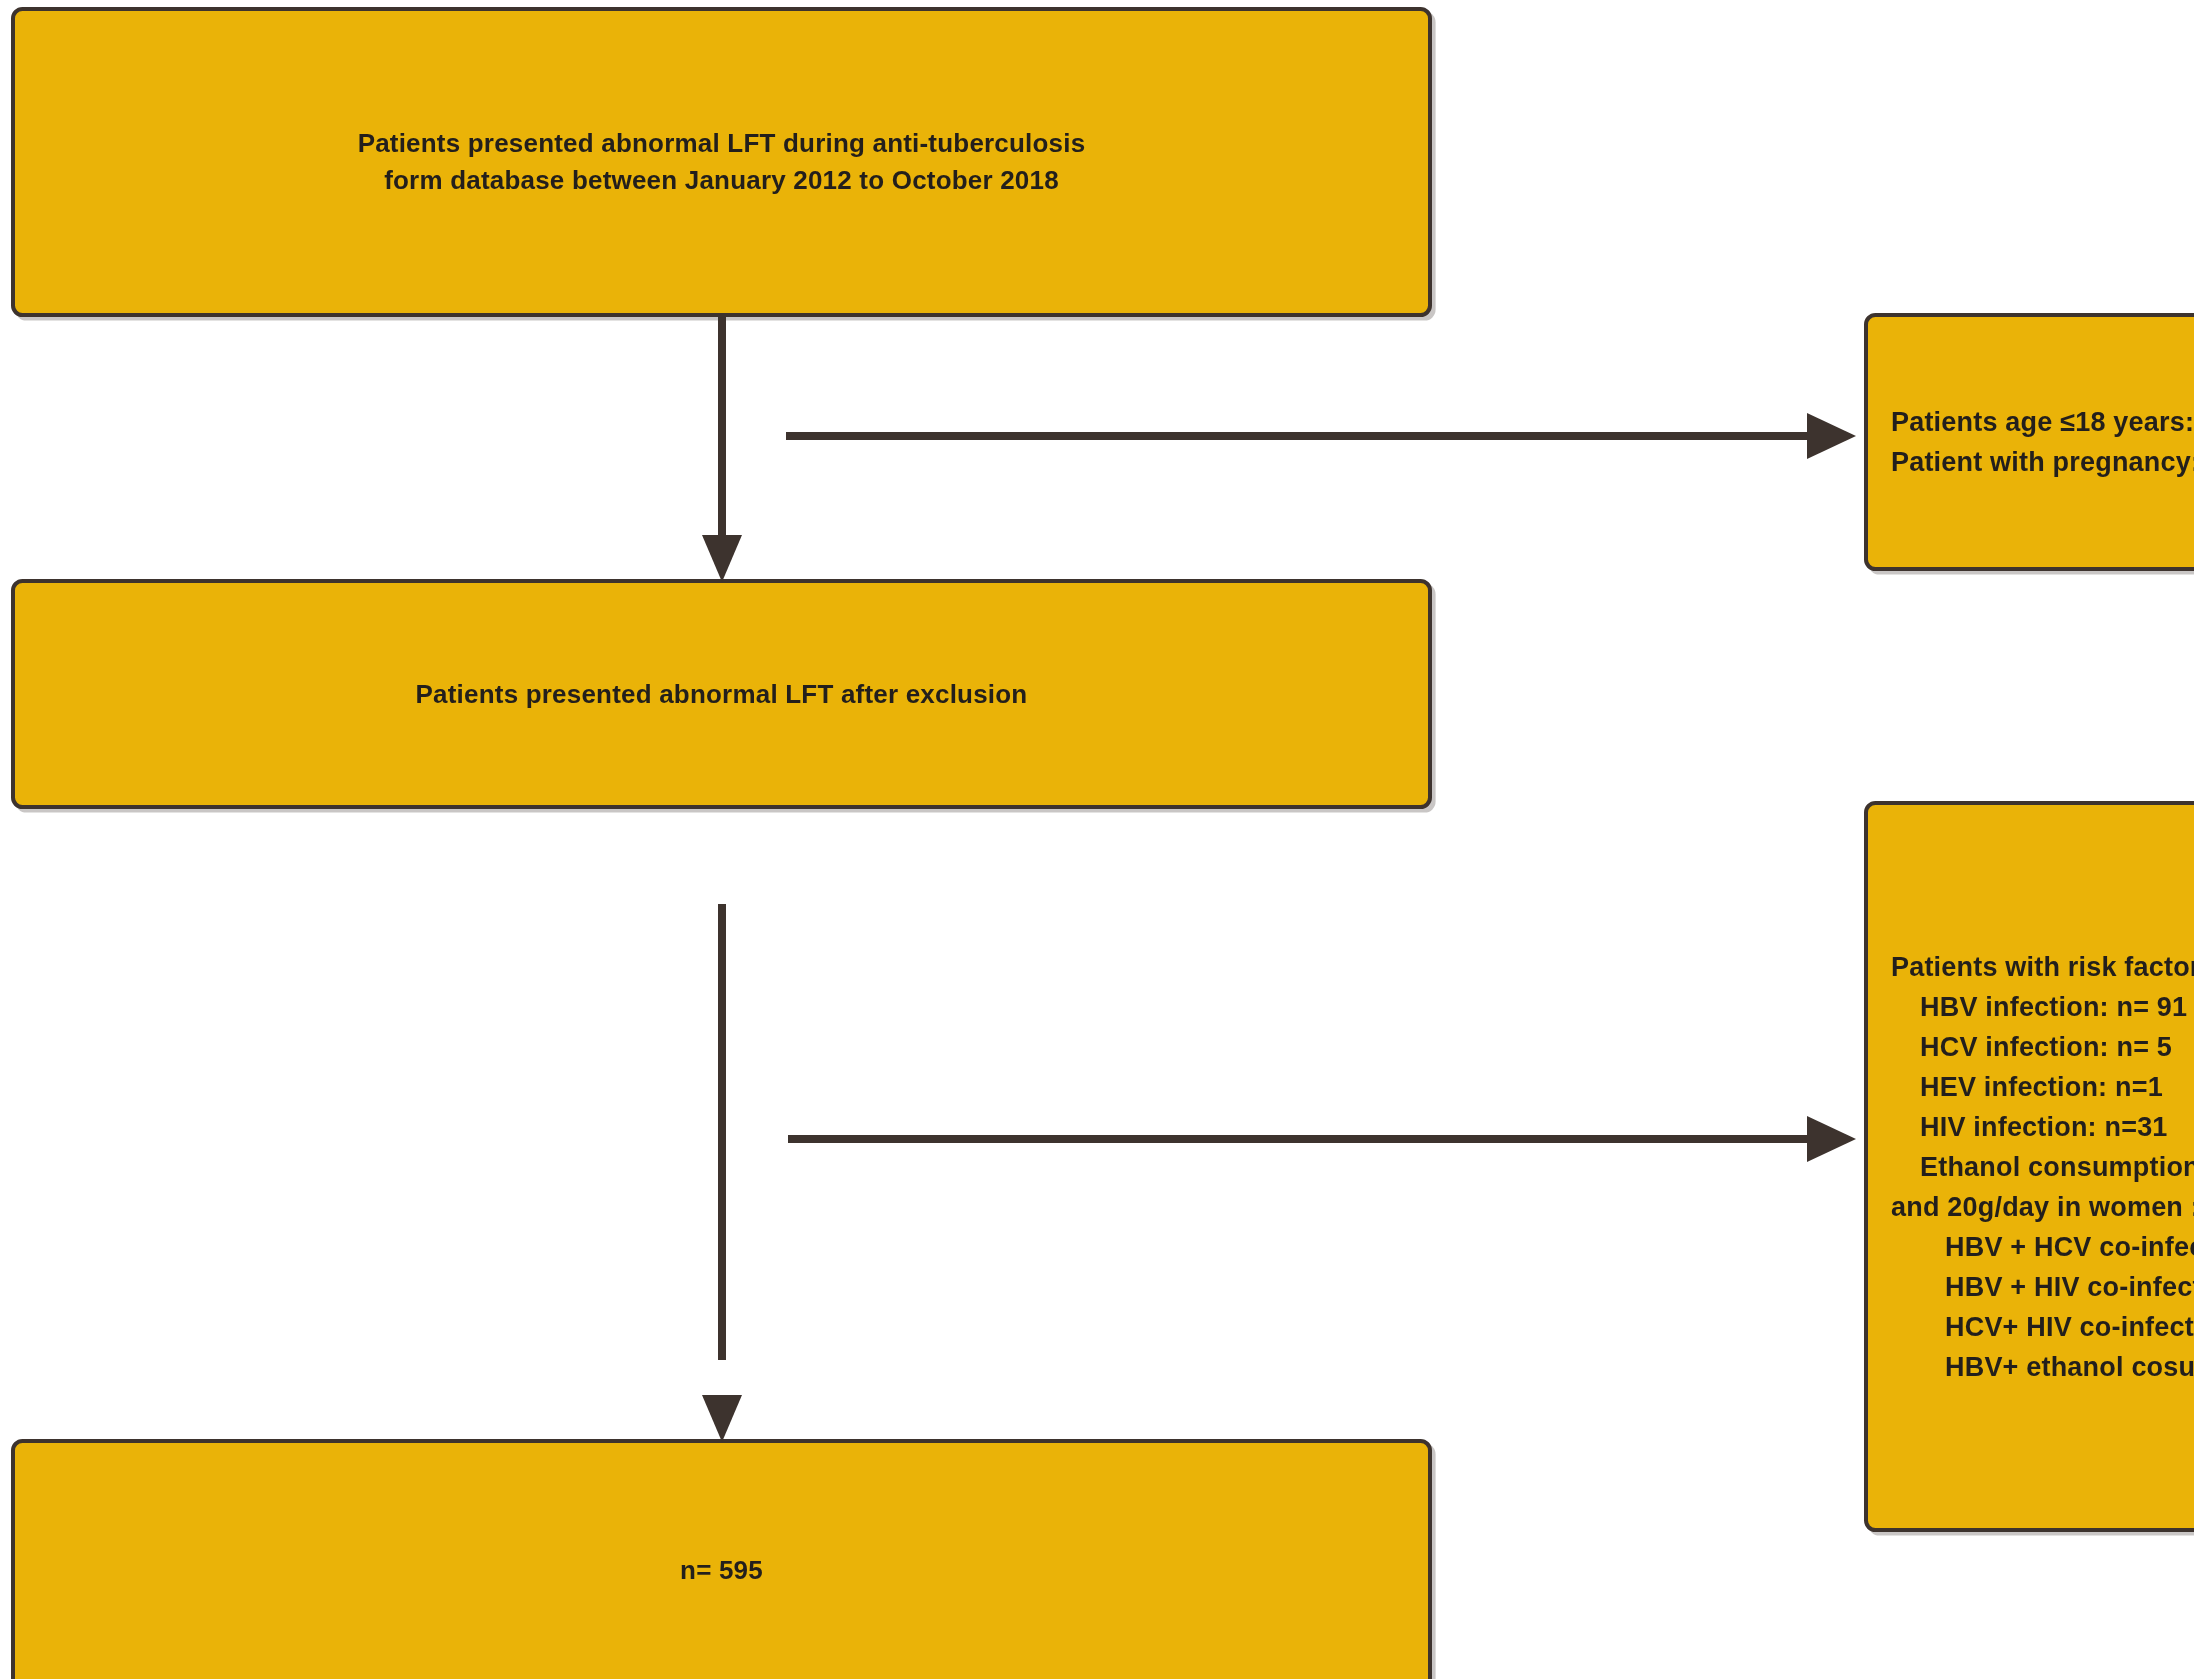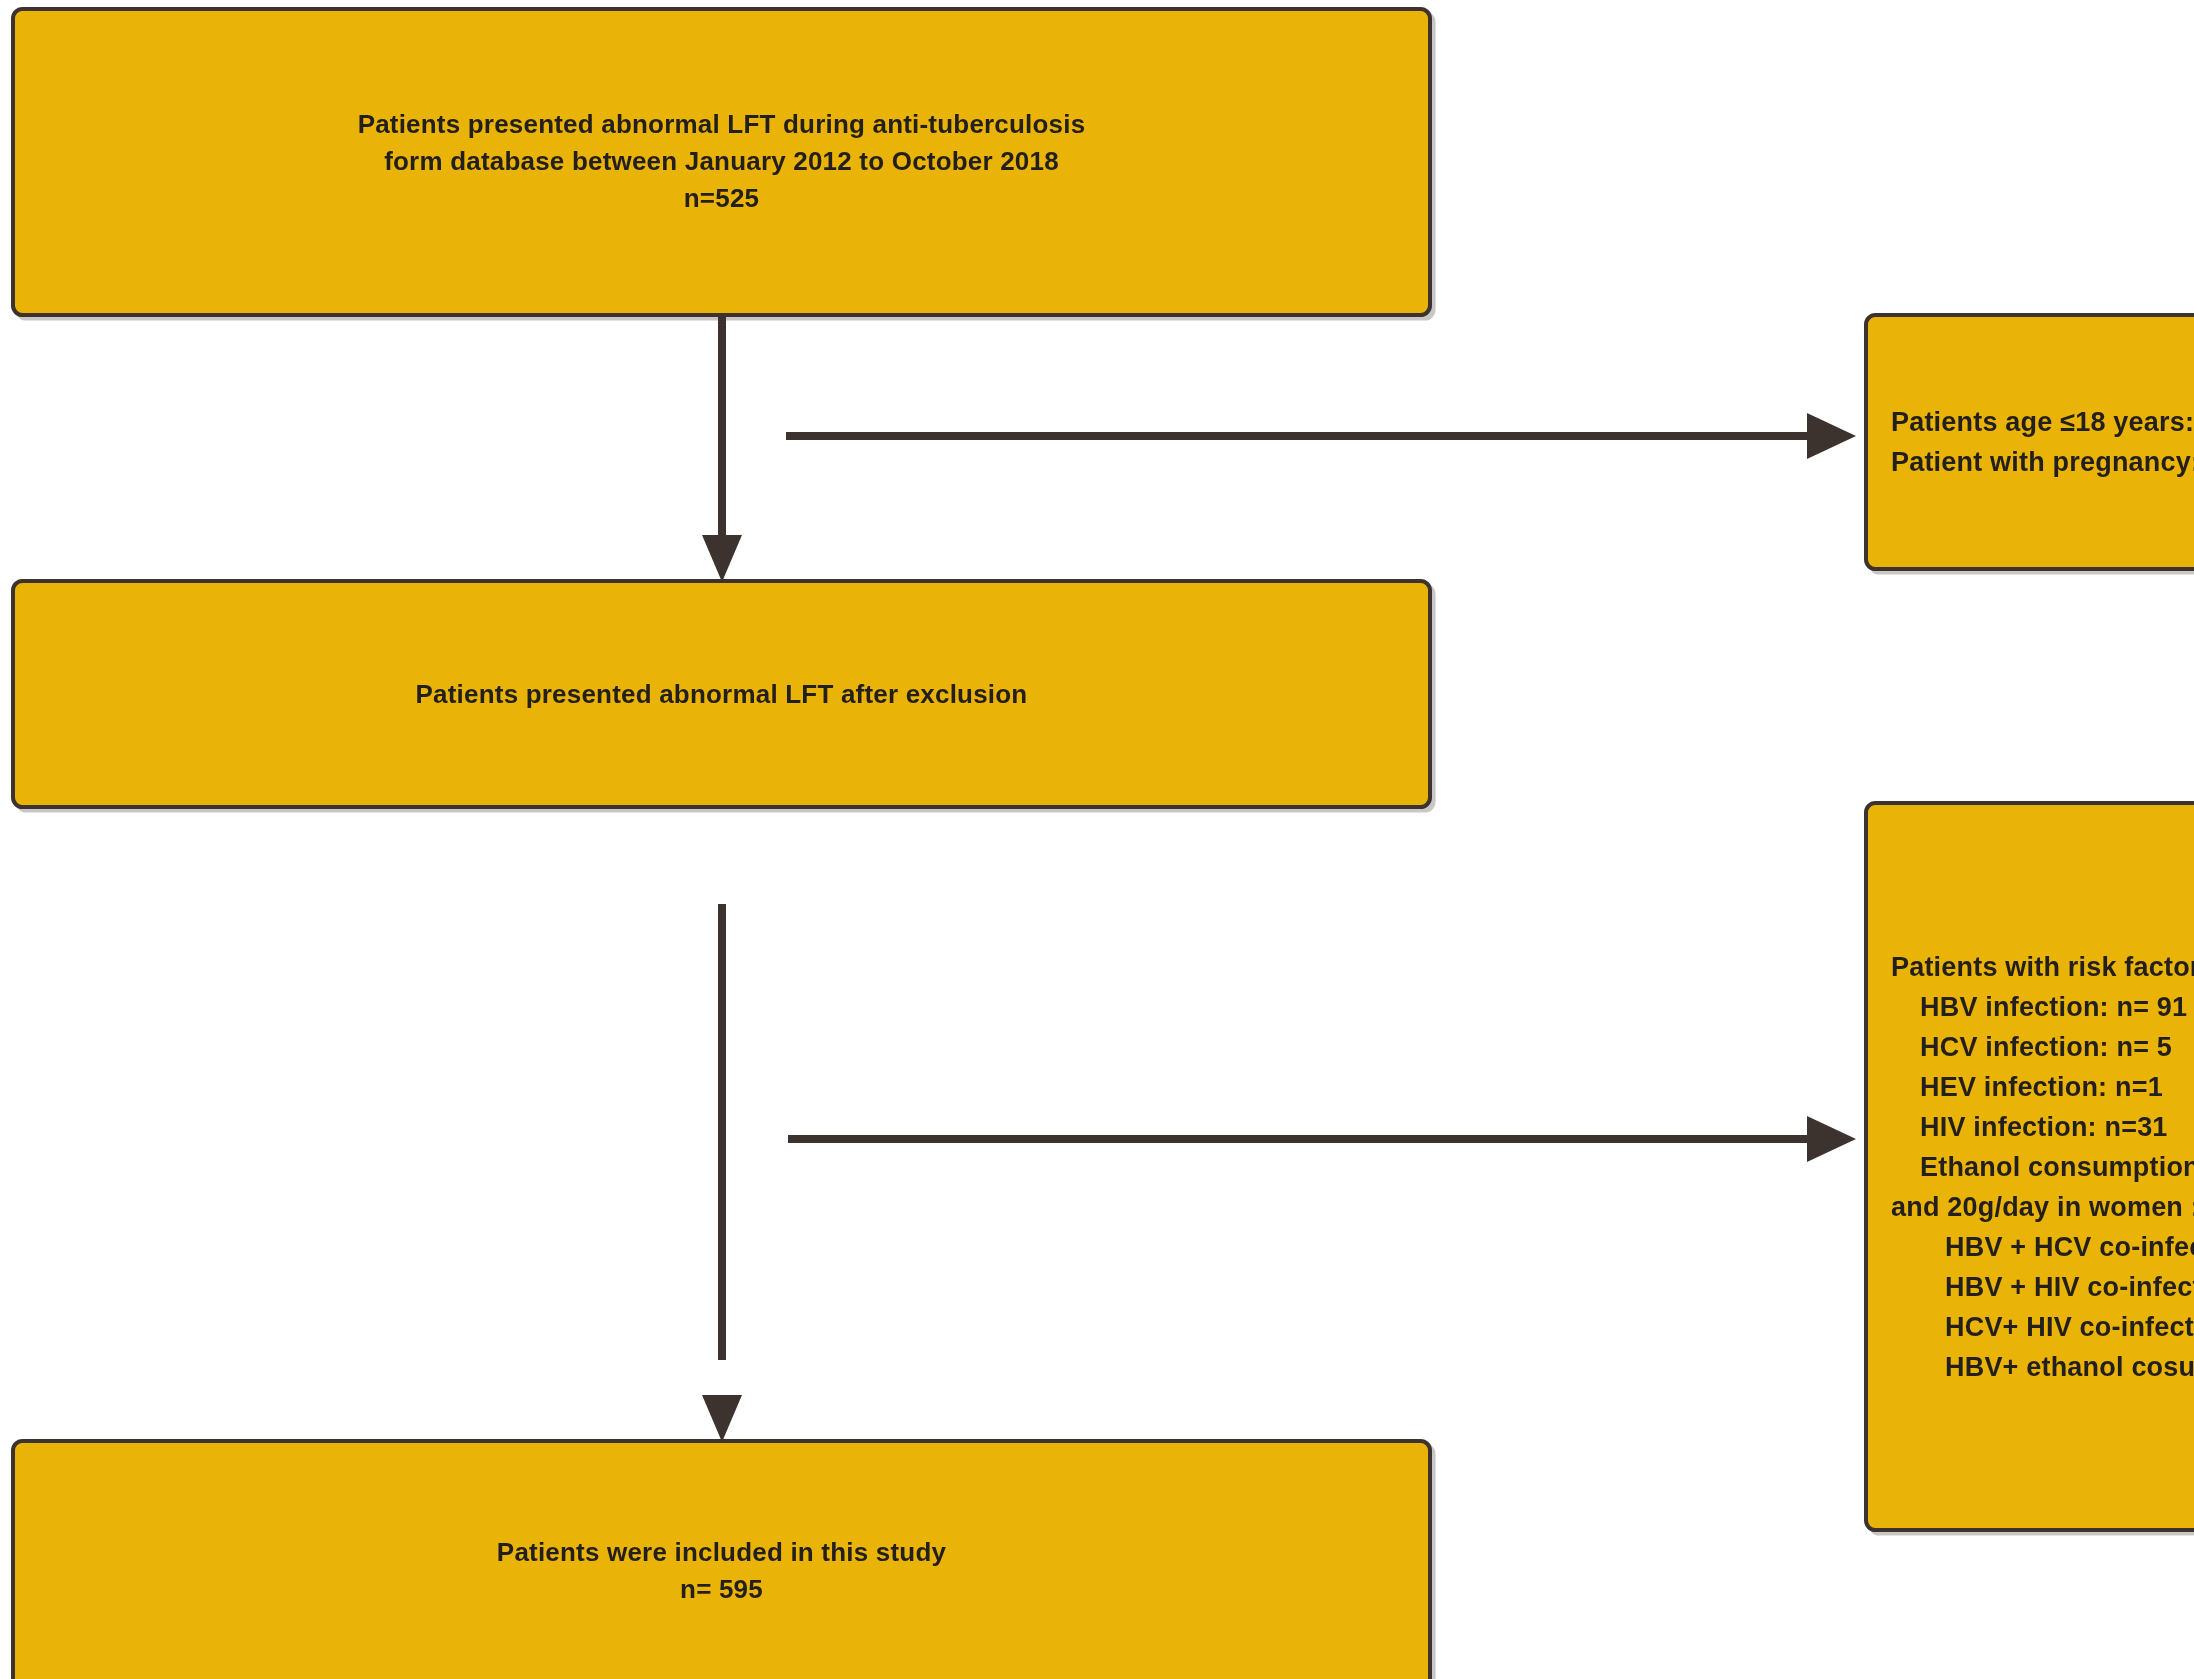--- a/index.html
+++ b/index.html
@@ -108,21 +108,20 @@
 </style>
 </head>
 <body>
 
 <div id="canvas">
 
   <div class="fbox left" id="box-source">
     <div class="inner">
       <span class="line">Patients presented abnormal LFT during anti-tuberculosis</span>
       <span class="line">form database between January 2012 to October 2018</span>
-      <span class="line">n=525</span>
     </div>
   </div>
 
   <div class="fbox right exclusion" id="box-excluded">
     <div class="inner">
       <span class="line ind-0">Patients age ≤18 years: n=1</span>
       <span class="line ind-0">Patient with pregnancy: n=1</span>
     </div>
   </div>
 
@@ -143,21 +142,20 @@
       <span class="line ind-0">and 20g/day in women : n=12</span>
       <span class="line ind-2">HBV + HCV co-infection: n=2</span>
       <span class="line ind-2">HBV + HIV co-infection: n=3</span>
       <span class="line ind-2">HCV+ HIV co-infection: n=3</span>
       <span class="line ind-2">HBV+ ethanol cosumption:n=8</span>
     </div>
   </div>
 
   <div class="fbox left" id="box-included">
     <div class="inner">
-      <span class="line">Patients were included in this study</span>
       <span class="line">n= 595</span>
     </div>
   </div>
 
   <div class="vline" id="vline-1"></div>
   <div class="vhead" id="vhead-1"></div>
 
   <div class="hline" id="hline-1"></div>
   <div class="hhead" id="hhead-1"></div>
 

